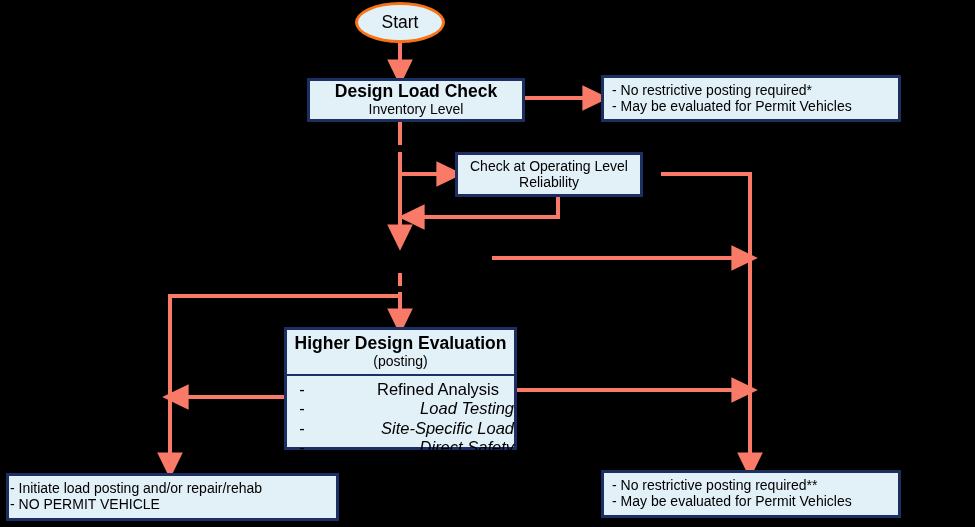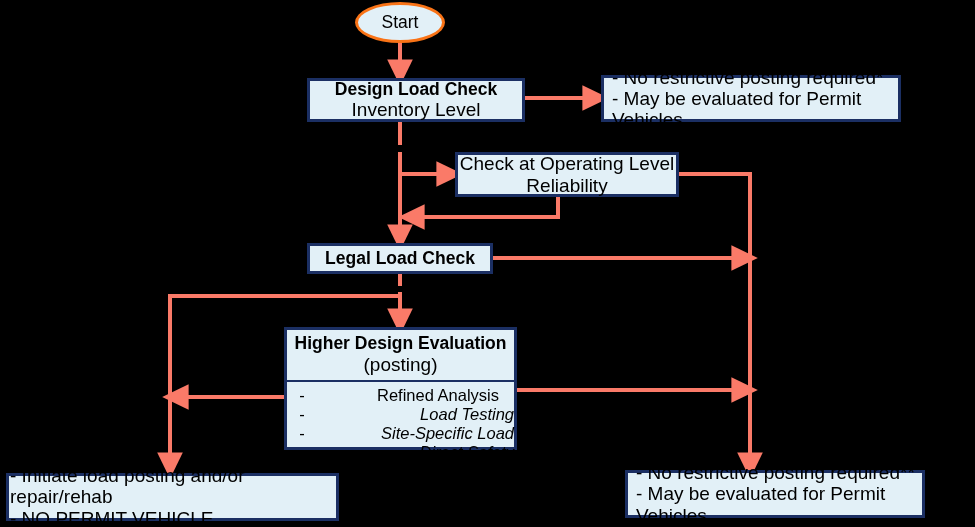--- a/index.html
+++ b/index.html
@@ -30,21 +30,21 @@
     background:#e2f0f7;
     border:3px solid #f97316;
     border-radius:50%;
     display:flex;
     align-items:center;
     justify-content:center;
     color:#000;
   }
   .t-bold{font-weight:bold;}
   .t-18{font-size:17.5px;}
-  .t-17{font-size:19px;}
+  .t-17{font-size:14px;}
   .hdr{
     width:100%;
     box-sizing:border-box;
     display:flex;flex-direction:column;align-items:center;justify-content:center;
     padding:4px 0 5px 0;
   }
   .divider{
     width:100%;
     height:0;
     border-top:2px solid #1b2f63;
@@ -113,28 +113,25 @@
   <div class="node" style="left:307px;top:78px;width:218px;height:44px;">
     <span class="t-bold t-18">Design Load Check</span>
     <span class="t-17">Inventory Level</span>
   </div>
 
   <div class="node left-align" style="left:601px;top:75px;width:300px;height:47px;padding-left:8px;">
     <span class="t-17">- No restrictive posting required*</span>
     <span class="t-17">- May be evaluated for Permit Vehicles</span>
   </div>
 
-  <div class="node" style="left:455px;top:152px;width:224px;height:45px;">
+  <div class="node" style="left:455px;top:152px;width:188px;height:45px;">
     <span class="t-17">Check at Operating Level</span>
     <span class="t-17">Reliability</span>
   </div>
 
-  <div class="node" style="left:307px;top:243px;width:186px;height:31px;">
-    <span class="t-bold t-18">Legal Load Check</span>
-  </div>
 
   <div class="node" style="left:284px;top:327px;width:233px;height:123px;justify-content:flex-start;padding:0;">
     <div class="hdr">
       <span class="t-bold t-18">Higher Design Evaluation</span>
       <span class="t-17">(posting)</span>
     </div>
     <div class="divider"></div>
     <div class="bodylist">
       <div class="li">
         <span class="dash">-</span>
@@ -153,18 +150,18 @@
         <span class="txt ital">Direct Safety Assessment</span>
       </div>
     </div>
   </div>
 
   <div class="node left-align" style="left:6px;top:473px;width:333px;height:48px;padding-left:1px;">
     <span class="t-17">- Initiate load posting and/or repair/rehab</span>
     <span class="t-17">- NO PERMIT VEHICLE</span>
   </div>
 
-  <div class="node left-align" style="left:601px;top:470px;width:300px;height:48px;padding-left:8px;margin-left:24px;">
+  <div class="node left-align" style="left:601px;top:470px;width:300px;height:48px;padding-left:8px;">
     <span class="t-17">- No restrictive posting required**</span>
     <span class="t-17">- May be evaluated for Permit Vehicles</span>
   </div>
 
 </div>
 
 </body></html>

